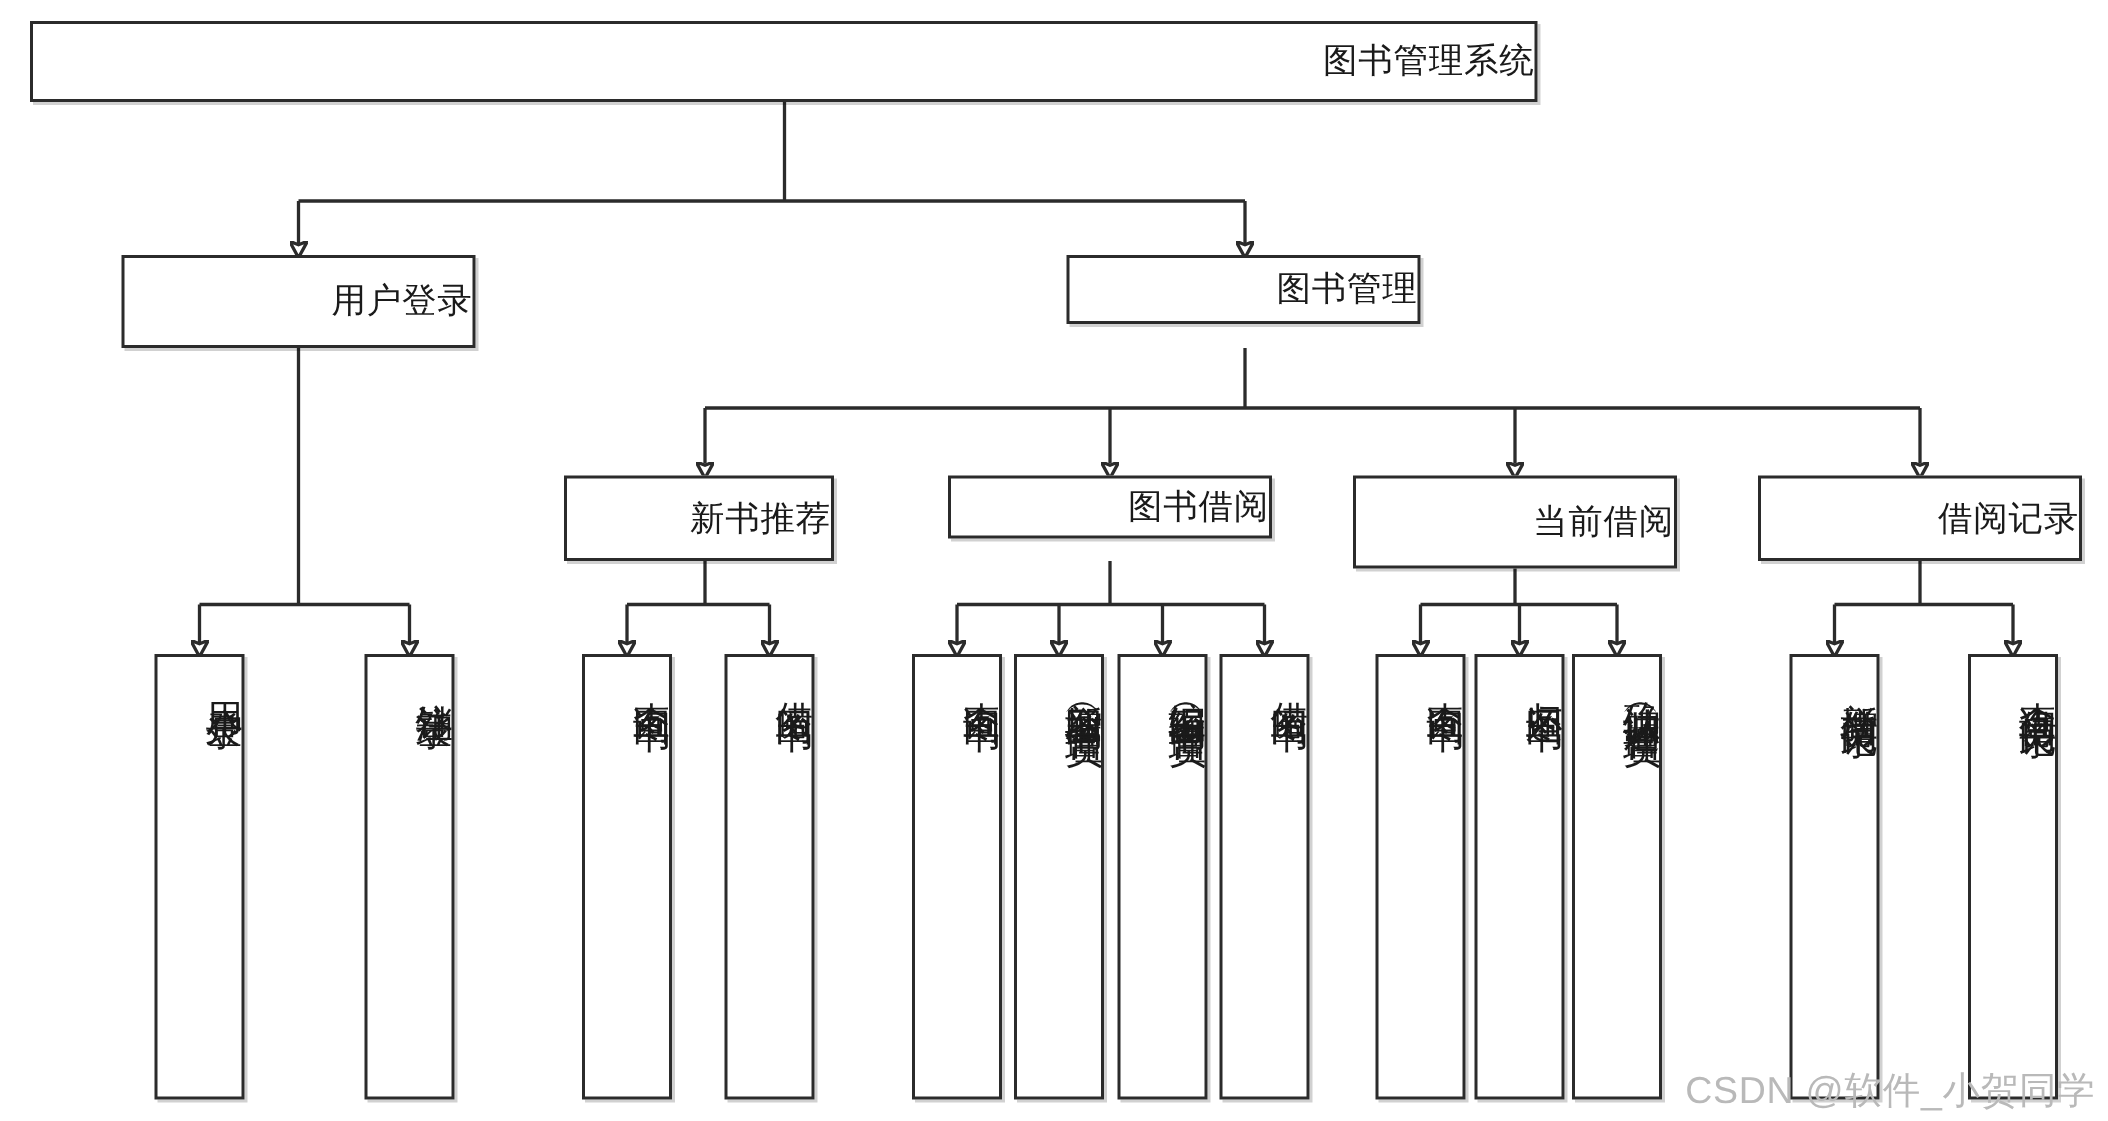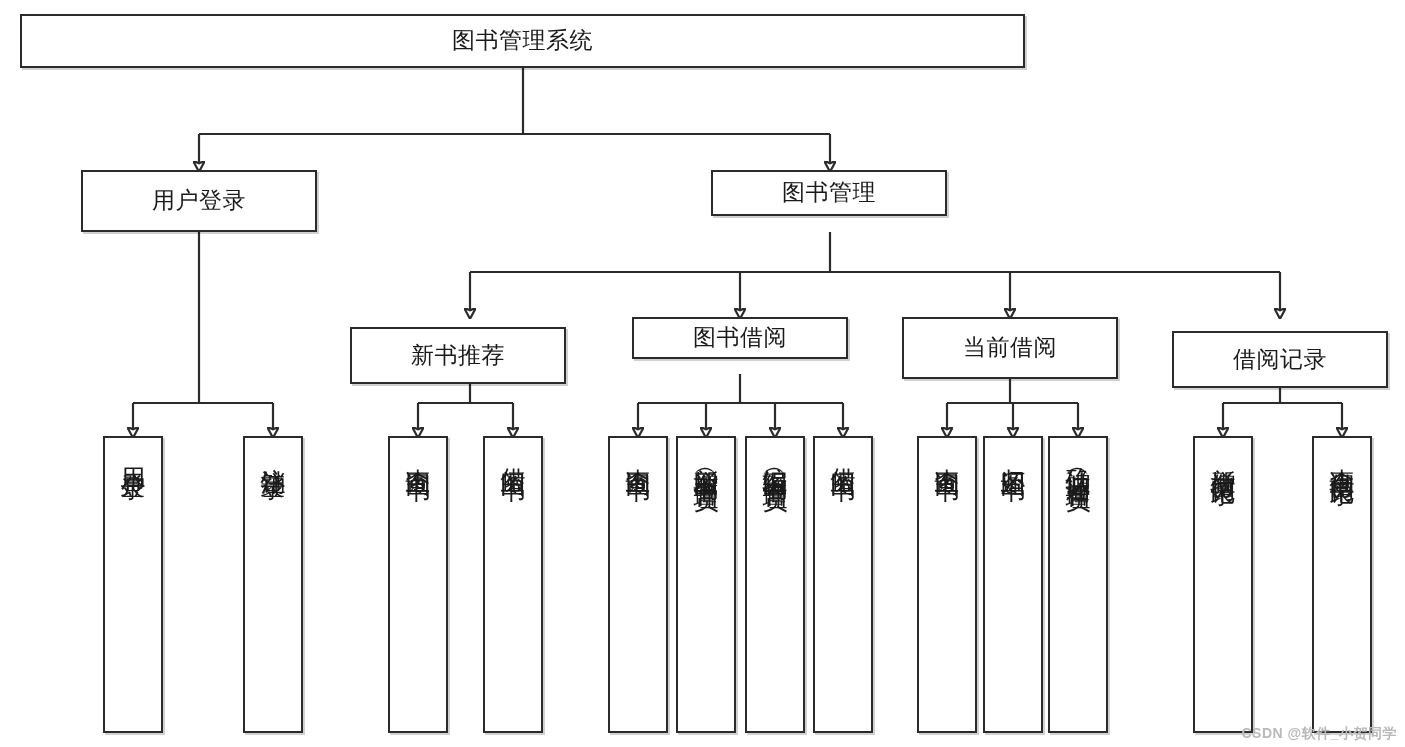--- a/index.html
+++ b/index.html
@@ -18,21 +18,21 @@
     overflow: hidden;
   }
   .node {
     position: absolute;
     box-sizing: border-box;
     border: 2px solid #2b2b2b;
     background: #ffffff;
     box-shadow: 2px 2px 0 rgba(0,0,0,0.18);
     display: flex;
     align-items: center;
-    justify-content: center;
+    justify-content: flex-end;
     color: #1a1a1a;
   }
   .node .label {
     display: block;
     text-align: center;
     line-height: 1.12;
     letter-spacing: 0.5px;
   }
   .node.horiz .label {
     font-size: 23px;
@@ -60,26 +60,25 @@
   }
   .edge-svg path, .edge-svg line {
     stroke: #2b2b2b;
     stroke-width: 2.2;
     fill: none;
   }
   .watermark {
     position: absolute;
     right: 8px;
     bottom: 4px;
-    font-size: 14px;
+    font-size: 25px;
     color: #b9b9b9;
     letter-spacing: 0.5px;
     white-space: nowrap;
     user-select: none;
-    font-weight: bold;
   }
 </style>
 </head>
 <body>
 
 <div id="diagram-root">
 
   <svg class="edge-svg" viewBox="0 0 1405 747">
     <defs>
       <marker id="arrowhead" markerWidth="11" markerHeight="12" refX="1.2" refY="6" orient="auto" markerUnits="userSpaceOnUse">
@@ -132,30 +131,30 @@
     <span class="label">图书管理系统</span>
   </div>
 
   <div class="node horiz" style="left:81px; top:170px; width:236px; height:62px;">
     <span class="label">用户登录</span>
   </div>
   <div class="node horiz" style="left:711px; top:170px; width:236px; height:46px;">
     <span class="label">图书管理</span>
   </div>
 
-  <div class="node horiz" style="left:350px; top:317px; width:216px; height:57px;margin-top:10px;">
+  <div class="node horiz" style="left:376px; top:317px; width:180px; height:57px;">
     <span class="label">新书推荐</span>
   </div>
   <div class="node horiz" style="left:632px; top:317px; width:216px; height:42px;">
     <span class="label">图书借阅</span>
   </div>
   <div class="node horiz" style="left:902px; top:317px; width:216px; height:62px;">
     <span class="label">当前借阅</span>
   </div>
-  <div class="node horiz" style="left:1172px; top:331px; width:216px; height:57px;">
+  <div class="node horiz" style="left:1172px; top:317px; width:216px; height:57px;">
     <span class="label">借阅记录</span>
   </div>
 
   <div class="node vert" style="left:103px; top:436px; width:60px; height:297px;">
     <span class="label">用户登录</span>
   </div>
   <div class="node vert" style="left:243px; top:436px; width:60px; height:297px;">
     <span class="label">注销登录</span>
   </div>
 

